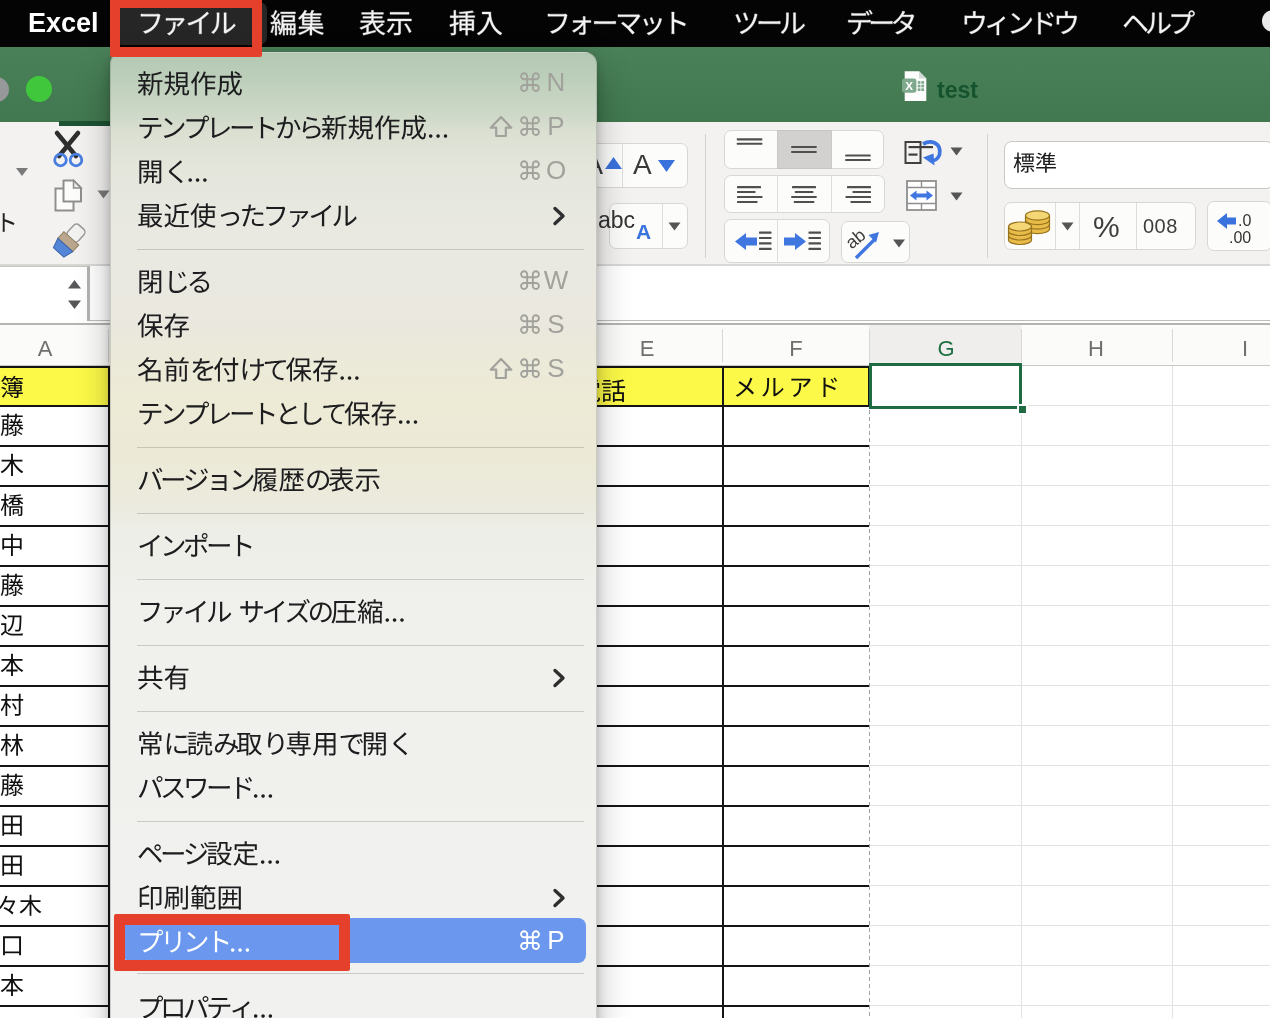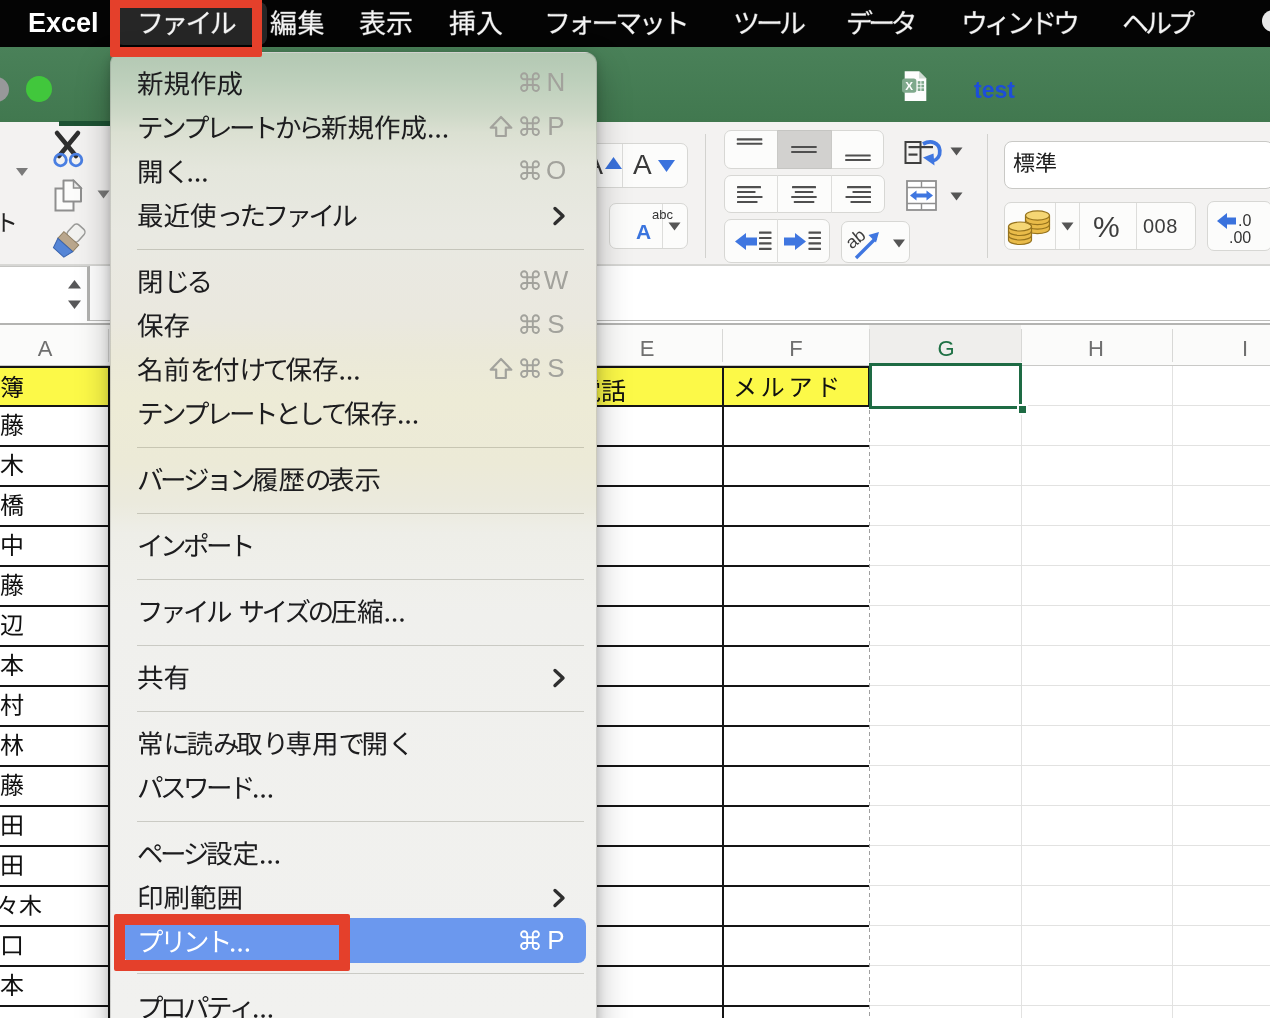--- a/index.html
+++ b/index.html
@@ -179,21 +179,21 @@
 <text x="8" y="21.5" text-anchor="middle" font-family="Liberation Sans" font-size="13" font-weight="bold" fill="#fff">X</text>
 <g fill="#7fa98c">
 <rect x="17.5" y="12" width="3" height="3"></rect>
       <rect x="21.5" y="12" width="3" height="3"></rect>
 <rect x="17.5" y="16" width="3" height="3"></rect>
       <rect x="21.5" y="16" width="3" height="3"></rect>
 <rect x="17.5" y="20" width="3" height="3"></rect>
       <rect x="21.5" y="20" width="3" height="3"></rect>
 </g>
   </svg>
-<div class="a" style="left:974px;top:77px;font-size:23px;font-weight:bold;color:#1d4ed8">test</div>
+<div class="a" style="left:937px;top:77px;font-size:23px;font-weight:bold;color:#14532d">test</div>
 <div class="a" style="left:0;top:122px;width:1270px;height:143px;background:#f3f2f1;border-bottom:1px solid #d8d8d5"></div>
 <div class="a" style="left:59px;top:121px;width:56px;height:5px;background:#1d5233"></div>
 <div class="a" style="left:0;top:265px;width:1270px;height:56px;background:#fff;border-top:1px solid #d6d6d4;border-bottom:1.5px solid #bdbdbb"></div>
 <div class="a" style="left:0;top:323px;width:1270px;height:1.8px;background:#b4b4b2"></div>
 <svg class="t" style="left:50px;top:130px" width="36" height="40" viewBox="0 0 36 40">
 <g stroke="#2e2e2e" stroke-width="4.5" stroke-linecap="round">
       <path d="M7 3 L26 26"></path>
       <path d="M28 3 L9 26"></path>
     </g>
 <g fill="none" stroke="#4a7fe2" stroke-width="2.8">
@@ -227,21 +227,21 @@
 <div class="a" style="left:585px;top:150px;font-size:27px;color:#3a3a3a">A</div>
 <svg class="t" style="left:605px;top:157px" width="17" height="12" viewBox="0 0 17 12">
     <path d="M8.5 0 L17 12 H0 Z" fill="#3a72dd"></path>
   </svg>
 <div class="a" style="left:633px;top:149px;font-size:28px;color:#3a3a3a">A</div>
 <svg class="t" style="left:658px;top:160px" width="17" height="12" viewBox="0 0 17 12">
     <path d="M0 0 H17 L8.5 12 Z" fill="#3a72dd"></path>
   </svg>
 <div class="a" style="left:609px;top:203px;width:79px;height:46px;background:#fcfcfb;border:1px solid #d7d7d4;border-radius:7px;"></div>
 <div class="a" style="left:662px;top:204px;width:1px;height:44px;background:#dddddb"></div>
-<div class="a" style="left:652px;top:207px;font-size:13px;color:#333">abc</div>
+<div class="a" style="left:598px;top:207px;font-size:23px;color:#333">abc</div>
 <div class="a" style="left:636px;top:220px;font-size:21px;font-weight:bold;color:#3a74de">A</div>
 <svg class="t" style="left:668px;top:222px" width="13" height="9" viewBox="0 0 13 9">
     <path d="M0.5 0.5 H12.5 L6.5 8.5 Z" fill="#555"></path>
   </svg>
 <div class="a" style="left:705px;top:134px;width:1px;height:124px;background:#d2d2cf"></div>
 <div class="a" style="left:987px;top:134px;width:1px;height:124px;background:#d2d2cf"></div>
 <div class="a" style="left:724px;top:130px;width:160px;height:39px;background:#fcfcfb;border:1px solid #d7d7d4;border-radius:7px;"></div>
 <div class="a" style="left:777px;top:130px;width:54px;height:39px;background:#d2d1cf;border-top:1px solid #c5c5c2;border-bottom:1px solid #c5c5c2"></div>
 <div class="a" style="left:777px;top:130px;width:1px;height:39px;background:#c9c9c6"></div>
 <div class="a" style="left:831px;top:130px;width:1px;height:39px;background:#c9c9c6"></div>

